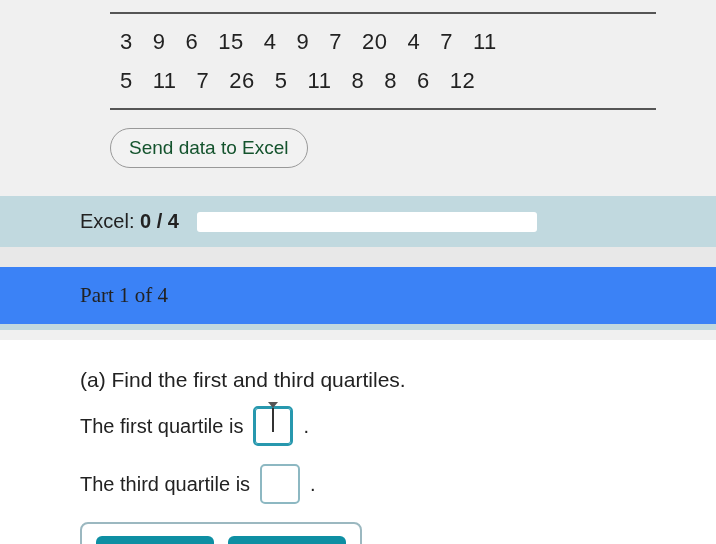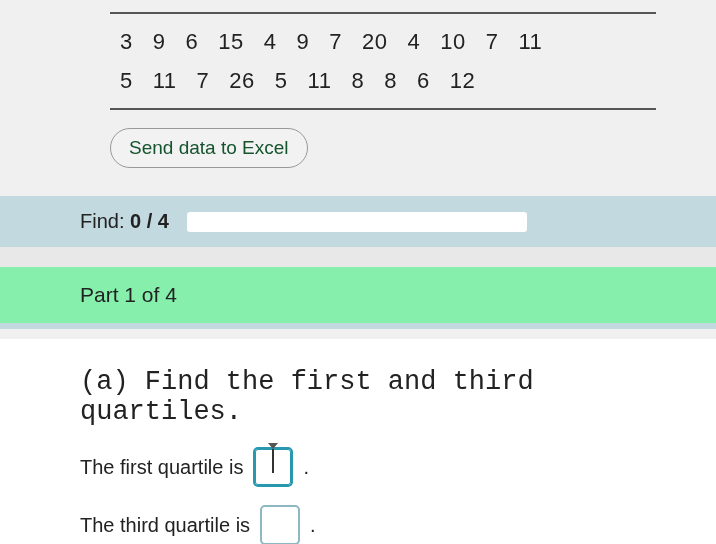--- a/index.html
+++ b/index.html
@@ -43,31 +43,32 @@
       font-size: 20px;
     }
     .progress-label b { font-weight: 700; }
     .progress-bar {
       width: 340px; height: 20px;
       background: #fff;
       border-radius: 3px;
     }
     .spacer { height: 20px; background: #e8e8e8; }
     .part-header {
-      background: #86efac;
+      background: #3b82f6;
       padding: 16px 0 16px 80px;
       font-size: 21px;
       border-bottom: 6px solid #c1d9df;
       margin-bottom: 10px;
+      font-family: Liberation Serif, serif;
     }
     .question-area {
       background: #fff;
       padding: 28px 30px 0 80px;
     }
-    .prompt { font-size: 27px; margin-bottom: 20px; font-family: Liberation Mono, monospace; }
+    .prompt { font-size: 21px; margin-bottom: 14px; }
     .answer-rows {
       display: flex;
       align-items: flex-start;
       justify-content: space-between;
       flex-direction: column;
     }
     .answer-col .ans-line {
       font-size: 20px;
       display: flex;
       align-items: center;
@@ -135,21 +136,20 @@
       <div class="data-row">
         <span class="data-cell">3</span>
         <span class="data-cell">9</span>
         <span class="data-cell">6</span>
         <span class="data-cell">15</span>
         <span class="data-cell">4</span>
         <span class="data-cell">9</span>
         <span class="data-cell">7</span>
         <span class="data-cell">20</span>
         <span class="data-cell">4</span>
-        <span class="data-cell">10</span>
         <span class="data-cell">7</span>
         <span class="data-cell">11</span>
       </div>
       <div class="data-row">
         <span class="data-cell">5</span>
         <span class="data-cell">11</span>
         <span class="data-cell">7</span>
         <span class="data-cell">26</span>
         <span class="data-cell">5</span>
         <span class="data-cell">11</span>
@@ -160,21 +160,21 @@
       </div>
     </div>
   </div>
 
   <div class="excel-btn-wrap">
     <button class="excel-btn">Send data to Excel</button>
   </div>
 
   <div class="part-progress">
     <span class="progress-label">
-      <span>Find: </span><b>0</b><b> / </b><b>4</b>
+      <span>Excel: </span><b>0</b><b> / </b><b>4</b>
     </span>
     <div class="progress-bar"></div>
   </div>
 
   <div class="spacer"></div>
 
   <div class="part-header">Part 1 of 4</div>
 
   <div class="question-area">
     <div class="prompt">(a) Find the first and third quartiles.</div>

